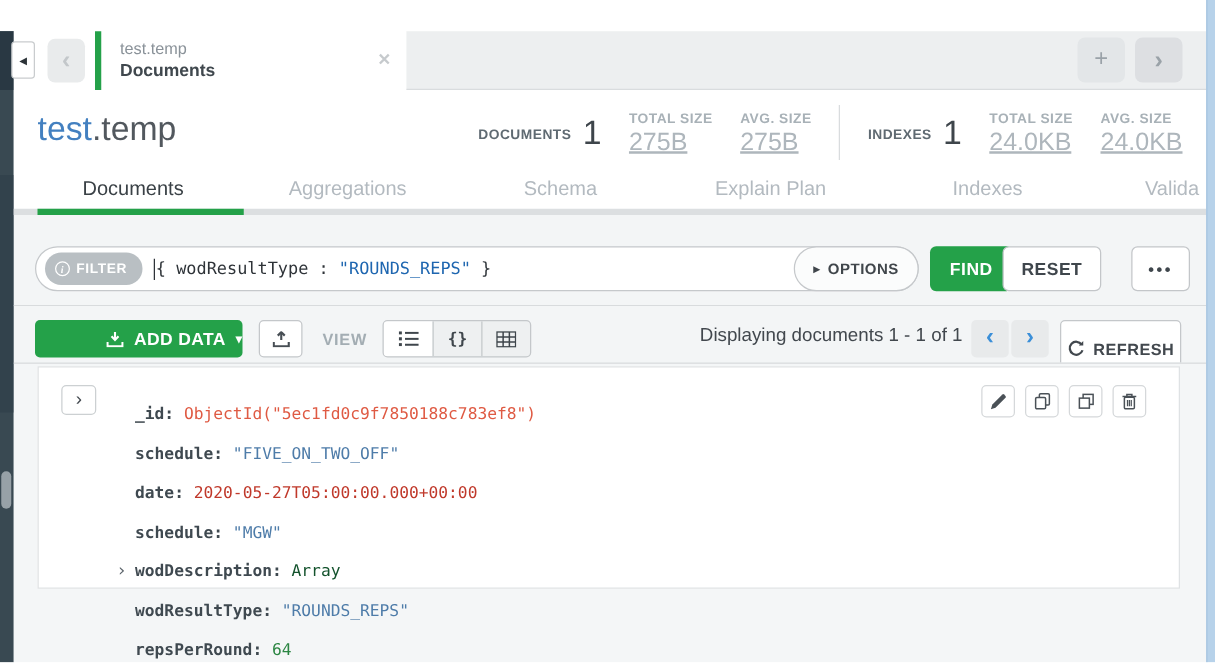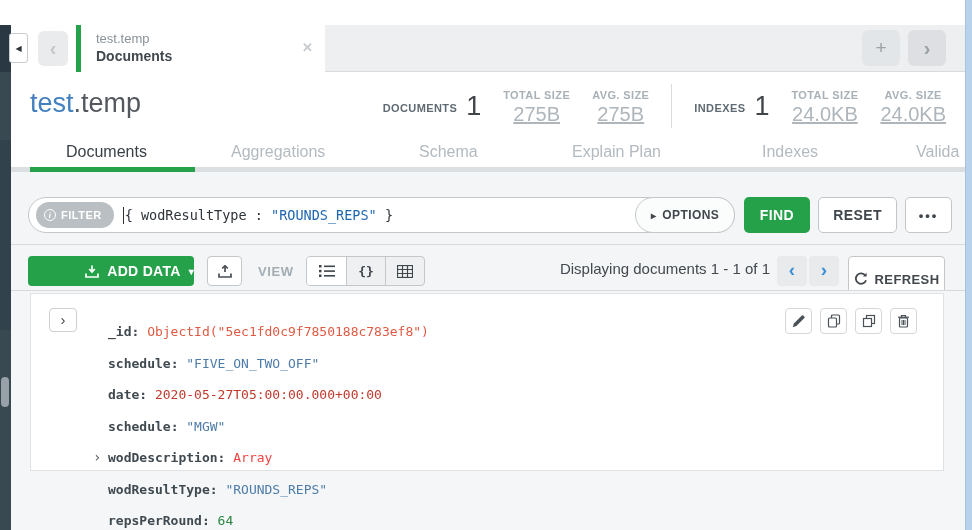--- a/index.html
+++ b/index.html
@@ -29,21 +29,21 @@
 
   
   .header { position:absolute; left:11px; top:72px; right:7px; height:68px; background:#fff; }
   .ns-title { position:absolute; left:19px; top:16px; font-size:27px; }
   .ns-title .db { color:#4380c0; }
   .ns-title .rest { color:#52585e; }
   .stats { position:absolute; right:19px; top:0; height:100%; display:flex; align-items:center; gap:22px; }
   .stat-count { display:flex; align-items:flex-end; gap:9px; }
   .stat-count .lbl { font-size:11px; font-weight:bold; letter-spacing:.4px; color:#5f6a72; margin-bottom:6px; }
   .stat-count .val { font-size:27px; font-weight:400; color:#3e454b; line-height:1; }
-  .stat-size { display:flex; flex-direction:column; align-items:center; gap:3px; }
+  .stat-size { display:flex; flex-direction:column; gap:3px; }
   .stat-size .lbl { font-size:11px; font-weight:bold; letter-spacing:.4px; color:#a8b1b7; }
   .stat-size .val { font-size:20px; color:#aeb6bc; line-height:1;text-decoration:underline; }
   .stat-divider { width:1px; height:44px; background:#d9dcde; }
 
   
   .navtabs { position:absolute; left:11px; top:140px; right:7px; height:32px; background:#fff; }
   .navtab { position:absolute; top:3px; font-size:16px; color:#b3bac0; cursor:pointer; white-space:nowrap; }
   .navtab.active { color:#3a4146; font-weight:500; }
   .nav-underline { position:absolute; left:0; right:0; bottom:0; height:5px; background:#dcdfe1; }
   .nav-underline-active { position:absolute; left:19px; bottom:0; width:165px; height:5px; background:#24a149; }
@@ -53,21 +53,21 @@
   .filter-box { position:absolute; left:17px; top:25px; width:707px; height:36px; background:#fff; border:1px solid #c5c8cb; border-radius:18px; display:flex; align-items:center; }
   .filter-pill { margin-left:7px; height:26px; padding:0 12px 0 8px; background:#b9bfc3; border-radius:13px; display:flex; align-items:center; gap:5px; color:#fff; font-size:11px; font-weight:bold; letter-spacing:.5px; }
   .info-circle { width:12px; height:12px; border:1px solid #fff; border-radius:50%; font-size:8px; font-weight:bold; display:flex; align-items:center; justify-content:center; font-family:"Liberation Serif", serif; font-style:italic; }
   .query-text { margin-left:9px; font-family:"DejaVu Sans Mono","Liberation Mono",monospace; font-size:13.5px; color:#2e3338; display:flex; align-items:center; }
   .caret-line { width:1px; height:17px; background:#2e3338; margin-right:1px; }
   .q-str { color:#1e66b0; }
   .options-btn { position:absolute; right:-1px; top:-1px; height:36px; width:100px; background:#fbfcfc; border:1px solid #c5c8cb; border-radius:18px; display:flex; align-items:center; justify-content:center; gap:6px; font-size:12px; font-weight:bold; color:#40464b; letter-spacing:.4px; cursor:pointer; }
   .options-btn .tri { font-size:10px; }
   .btn { display:flex; align-items:center; justify-content:center; border-radius:5px; cursor:pointer; }
   .find-btn { position:absolute; right:155px; top:25px; width:66px; height:36px; background:#24a149; color:#fff; font-size:14px; font-weight:bold; letter-spacing:.4px; }
-  .reset-btn { position:absolute; right:68px; top:25px; width:79px; height:36px; background:#fff; border:1px solid #c3c6c9; color:#3f464c; font-size:14px; font-weight:bold; letter-spacing:.4px; }
+  .reset-btn { position:absolute; right:84px; top:25px; width:79px; height:36px; background:#fff; border:1px solid #c3c6c9; color:#3f464c; font-size:14px; font-weight:bold; letter-spacing:.4px; }
   .more-btn { position:absolute; right:13px; top:25px; width:47px; height:36px; background:#fff; border:1px solid #c3c6c9; color:#3f464c; font-size:13px; font-weight:bold; letter-spacing:2px; }
 
   
   .toolbar { position:absolute; left:11px; top:245px; right:7px; height:45px; background:#f3f5f6; }
   .add-data-btn { position:absolute; left:17px; top:11px; width:166px; height:30px; background:#24a149; border-radius:4px; color:#fff; display:flex; align-items:center; justify-content:flex-end; gap:8px; font-size:14px; font-weight:bold; letter-spacing:.3px; cursor:pointer; }
   .add-data-btn .caret { font-size:10px; }
   .export-btn { position:absolute; left:196px; top:11px; width:35px; height:30px; background:#fff; border:1px solid #c4c7ca; border-radius:4px; display:flex; align-items:center; justify-content:center; cursor:pointer; }
   .view-label { position:absolute; left:247px; top:19px; font-size:13px; font-weight:bold; letter-spacing:.6px; color:#a3adb3; }
   .segmented { position:absolute; left:295px; top:11px; height:30px; display:flex; border:1px solid #c4c7ca; border-radius:4px; overflow:hidden; background:#eef0f1; }
   .segment { width:39px; height:100%; display:flex; align-items:center; justify-content:center; cursor:pointer; border-left:1px solid #c4c7ca; color:#3f464c; }
@@ -86,21 +86,21 @@
   .doc-actions { position:absolute; right:26px; top:14px; display:flex; gap:8px; }
   .action-btn { width:27px; height:26px; background:#fff; border:1px solid #d5d8da; border-radius:4px; display:flex; align-items:center; justify-content:center; cursor:pointer; }
   .fields { position:absolute; left:77px; top:16px; font-family:"DejaVu Sans Mono","Liberation Mono",monospace; font-size:13px; }
   .field-row { position:relative; line-height:19.5px; white-space:nowrap;margin-top:12px; }
   .f-key { font-weight:bold; color:#3f4950; }
   .f-colon { font-weight:bold; color:#3f4950; }
   .f-expand { position:absolute; left:-15px; top:0; color:#5c646b; font-size:14px; cursor:pointer; }
   .v-objectid { color:#df5a43; }
   .v-string { color:#4e7ca9; }
   .v-date { color:#c0392b; }
-  .v-array { color:#ef4444; }
+  .v-array { color:#14532d; }
   .v-number { color:#2c8643; }
 
   svg { display:block; }
 </style>
 </head>
 <body>
 
 <div class="screen">
 
   <div class="left-strip">

